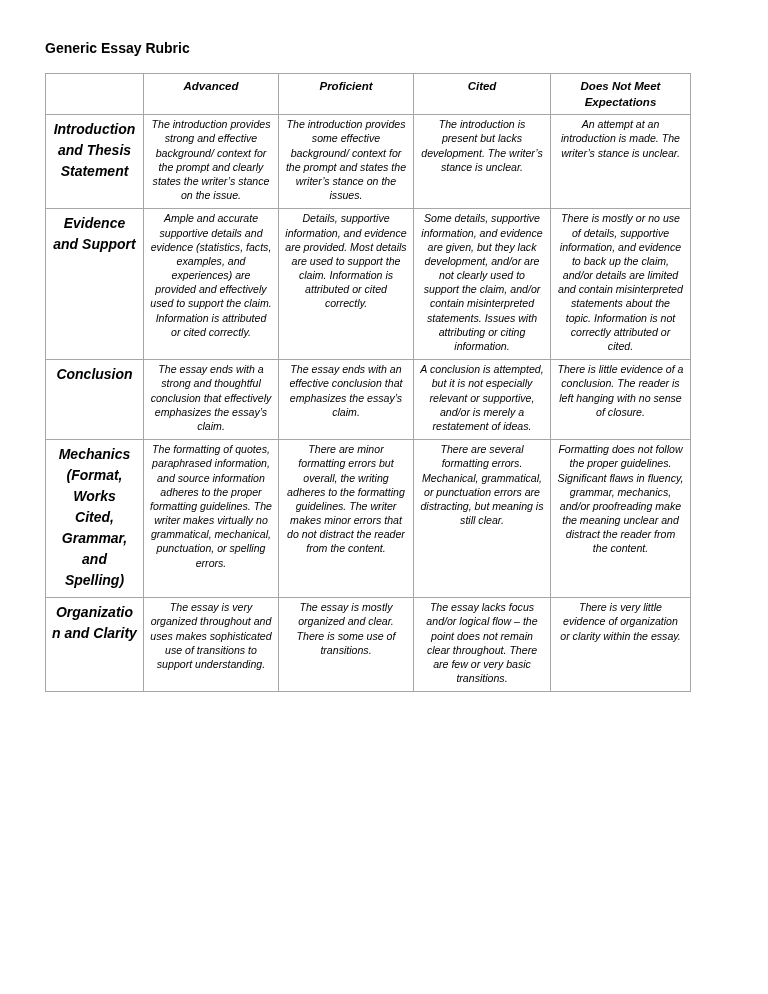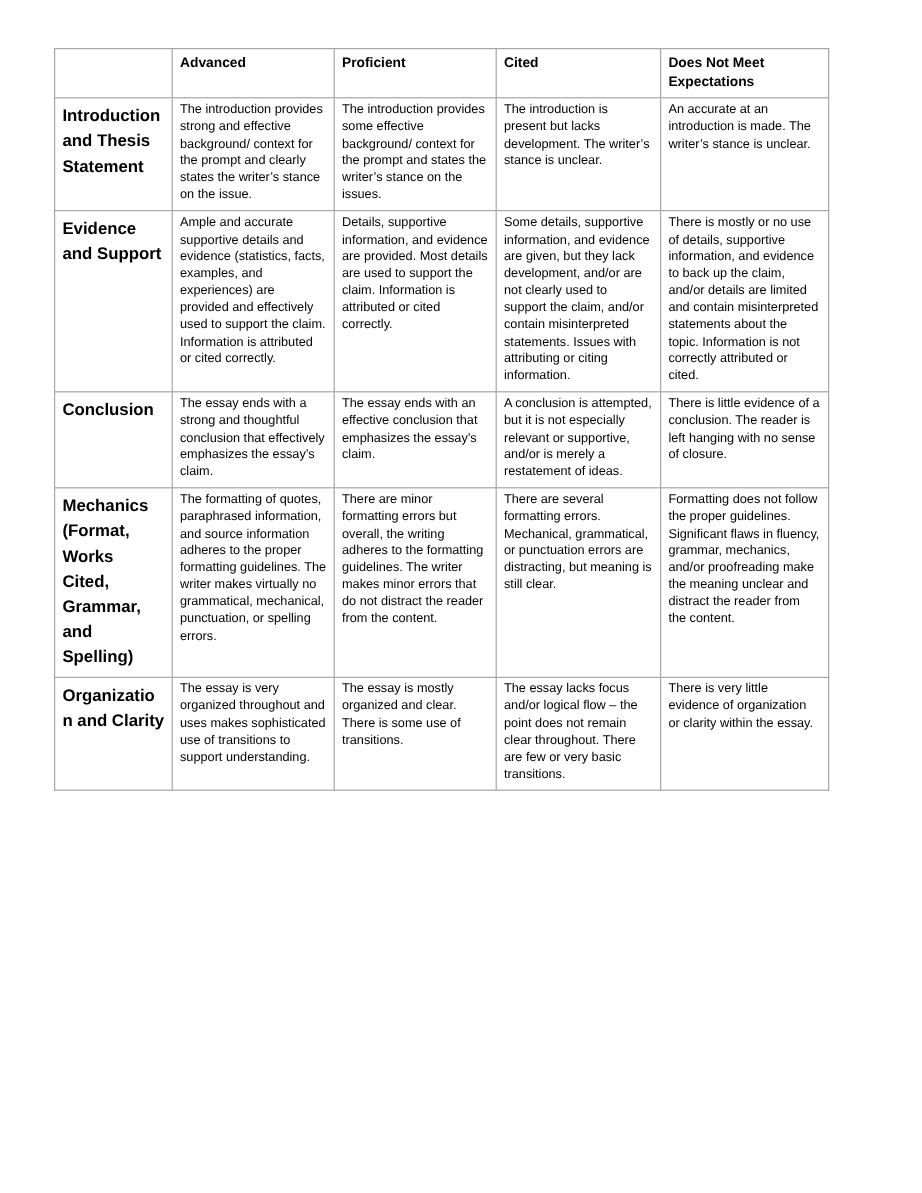--- a/index.html
+++ b/index.html
@@ -22,46 +22,48 @@
   }
   table.rubric {
     border-collapse: collapse;
     table-layout: fixed;
     width: 645px;
   }
   .rubric th,
   .rubric td {
     border: 1px solid #a6a6a6;
     vertical-align: top;
-    text-align: left;
+    text-align: center;
     padding: 2px 6px 6px 6px;
     font-size: 10.6px;
     line-height: 1.34;
     font-weight: 400;
     overflow-wrap: break-word;
+    font-style: italic;
   }
   .rubric th {
     font-size: 11.5px;
     font-weight: 700;
     line-height: 1.4;
     padding-top: 4px;
     padding-bottom: 4px;
   }
   .rubric td.criterion {
     font-size: 14px;
     font-weight: 700;
     line-height: 1.5;
     padding-top: 4px;
   }
 </style>
 </head>
 <body>
 
 <div class="page">
 
+  <h1 class="doc-title">Generic Essay Rubric</h1>
 
   <table class="rubric">
     <colgroup>
       <col style="width:98px">
       <col style="width:135px">
       <col style="width:135px">
       <col style="width:137px">
       <col style="width:140px">
     </colgroup>
     <thead>
@@ -72,21 +74,21 @@
         <th>Cited</th>
         <th>Does Not Meet Expectations</th>
       </tr>
     </thead>
     <tbody>
       <tr>
         <td class="criterion">Introduction and Thesis Statement</td>
         <td>The introduction provides strong and effective background/ context for the prompt and clearly states the writer’s stance on the issue.</td>
         <td>The introduction provides some effective background/ context for the prompt and states the writer’s stance on the issues.</td>
         <td>The introduction is present but lacks development. The writer’s stance is unclear.</td>
-        <td>An accurate at an introduction is made. The writer’s stance is unclear.</td>
+        <td>An attempt at an introduction is made. The writer’s stance is unclear.</td>
       </tr>
       <tr>
         <td class="criterion">Evidence and Support</td>
         <td>Ample and accurate supportive details and evidence (statistics, facts, examples, and experiences) are provided and effectively used to support the claim. Information is attributed or cited correctly.</td>
         <td>Details, supportive information, and evidence are provided. Most details are used to support the claim. Information is attributed or cited correctly.</td>
         <td>Some details, supportive information, and evidence are given, but they lack development, and/or are not clearly used to support the claim, and/or contain misinterpreted statements. Issues with attributing or citing information.</td>
         <td>There is mostly or no use of details, supportive information, and evidence to back up the claim, and/or details are limited and contain misinterpreted statements about the topic. Information is not correctly attributed or cited.</td>
       </tr>
       <tr>
         <td class="criterion">Conclusion</td>

